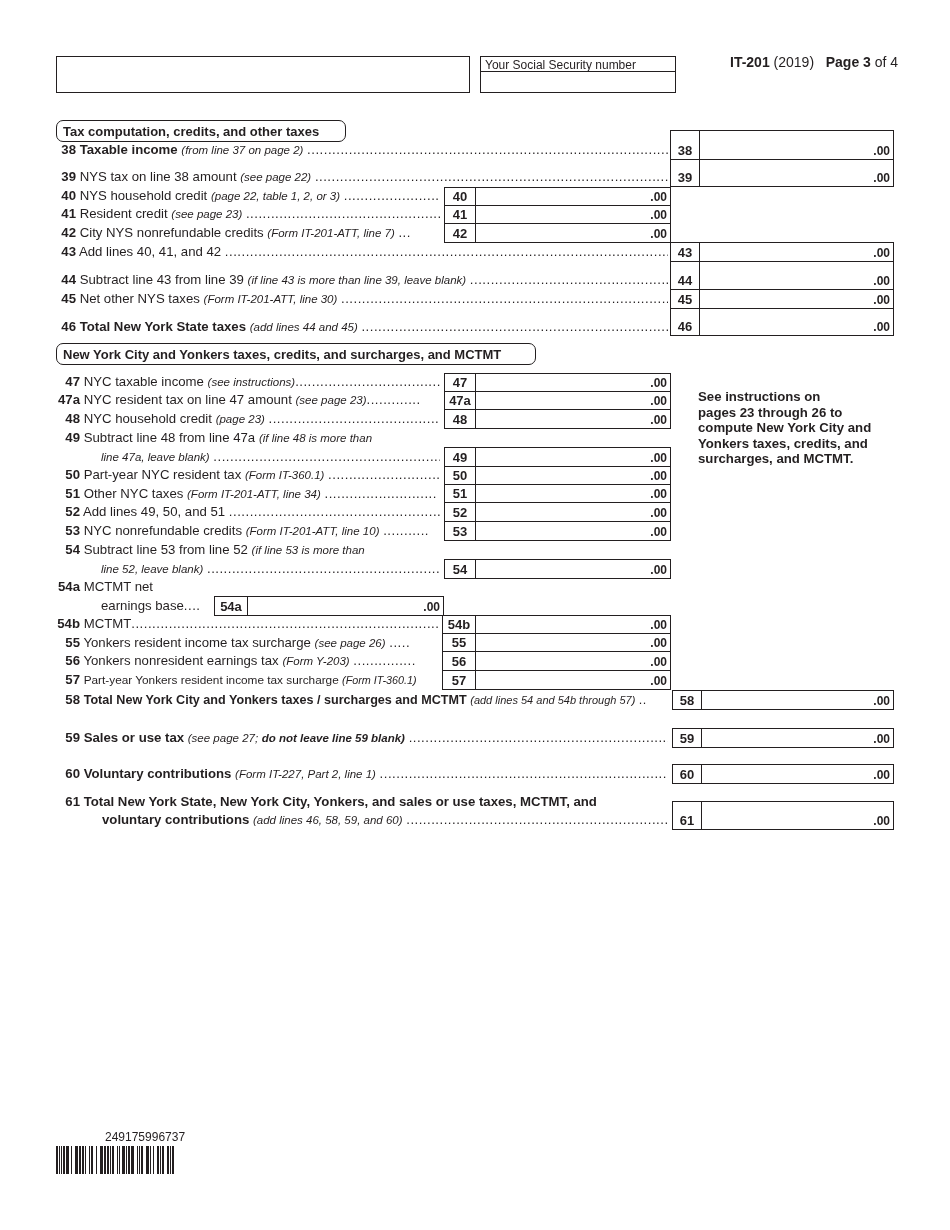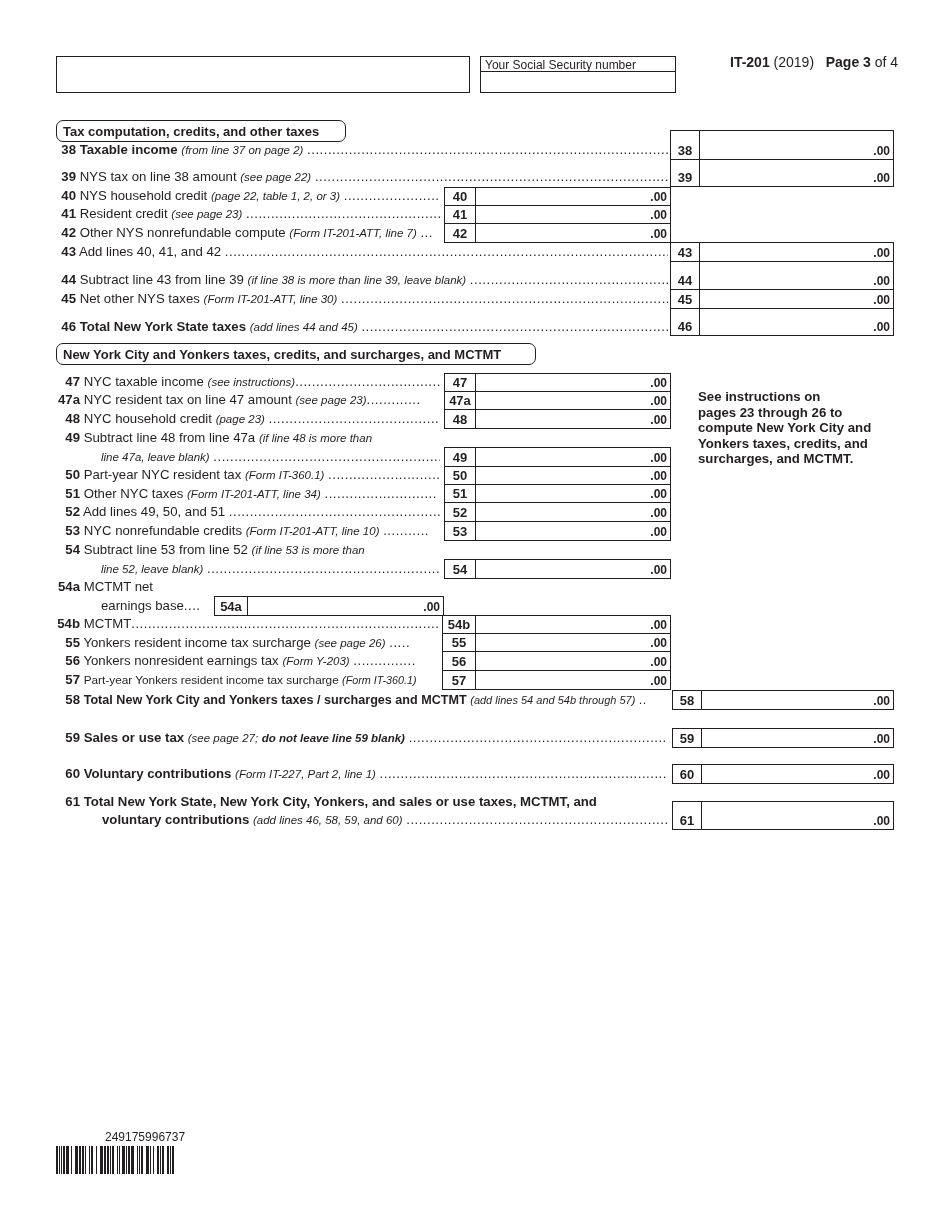--- a/index.html
+++ b/index.html
@@ -90,21 +90,21 @@
 </div>
 
 <div class="box" style="left:444px;top:223px;width:227px;height:20px;">
   <div class="bnum" style="width:31px;">42</div>
   <div class="bval">
       <b>.00</b>
     </div>
 </div>
 <div class="line" style="left:58px;top:224px;width:382px;">
   <span class="num" style="width:18px;">42</span>
-  <span class="desc"> <span>Other NYS nonrefundable compute</span> <span class="it">(Form IT-201-ATT, line 7)</span> <span class="dots">...</span></span>
+  <span class="desc"> <span>City NYS nonrefundable credits</span> <span class="it">(Form IT-201-ATT, line 7)</span> <span class="dots">...</span></span>
 </div>
 
 <div class="box" style="left:670px;top:242px;width:224px;height:20px;">
   <div class="bnum" style="width:29px;">43</div>
   <div class="bval">
       <b>.00</b>
     </div>
 </div>
 <div class="line" style="left:58px;top:243px;width:610px;">
   <span class="num" style="width:18px;">43</span>
@@ -112,21 +112,21 @@
 </div>
 
 <div class="box" style="left:670px;top:261px;width:224px;height:29px;">
   <div class="bnum" style="width:29px;">44</div>
   <div class="bval">
       <b>.00</b>
     </div>
 </div>
 <div class="line" style="left:58px;top:271px;width:610px;">
   <span class="num" style="width:18px;">44</span>
-  <span class="desc"> <span>Subtract line 43 from line 39</span> <span class="it">(if line 38 is more than line 39, leave blank)</span> <span class="dots">.........................................................</span></span>
+  <span class="desc"> <span>Subtract line 43 from line 39</span> <span class="it">(if line 43 is more than line 39, leave blank)</span> <span class="dots">.........................................................</span></span>
 </div>
 
 <div class="box" style="left:670px;top:289px;width:224px;height:20px;">
   <div class="bnum" style="width:29px;">45</div>
   <div class="bval">
       <b>.00</b>
     </div>
 </div>
 <div class="line" style="left:58px;top:290px;width:610px;">
   <span class="num" style="width:18px;">45</span>

